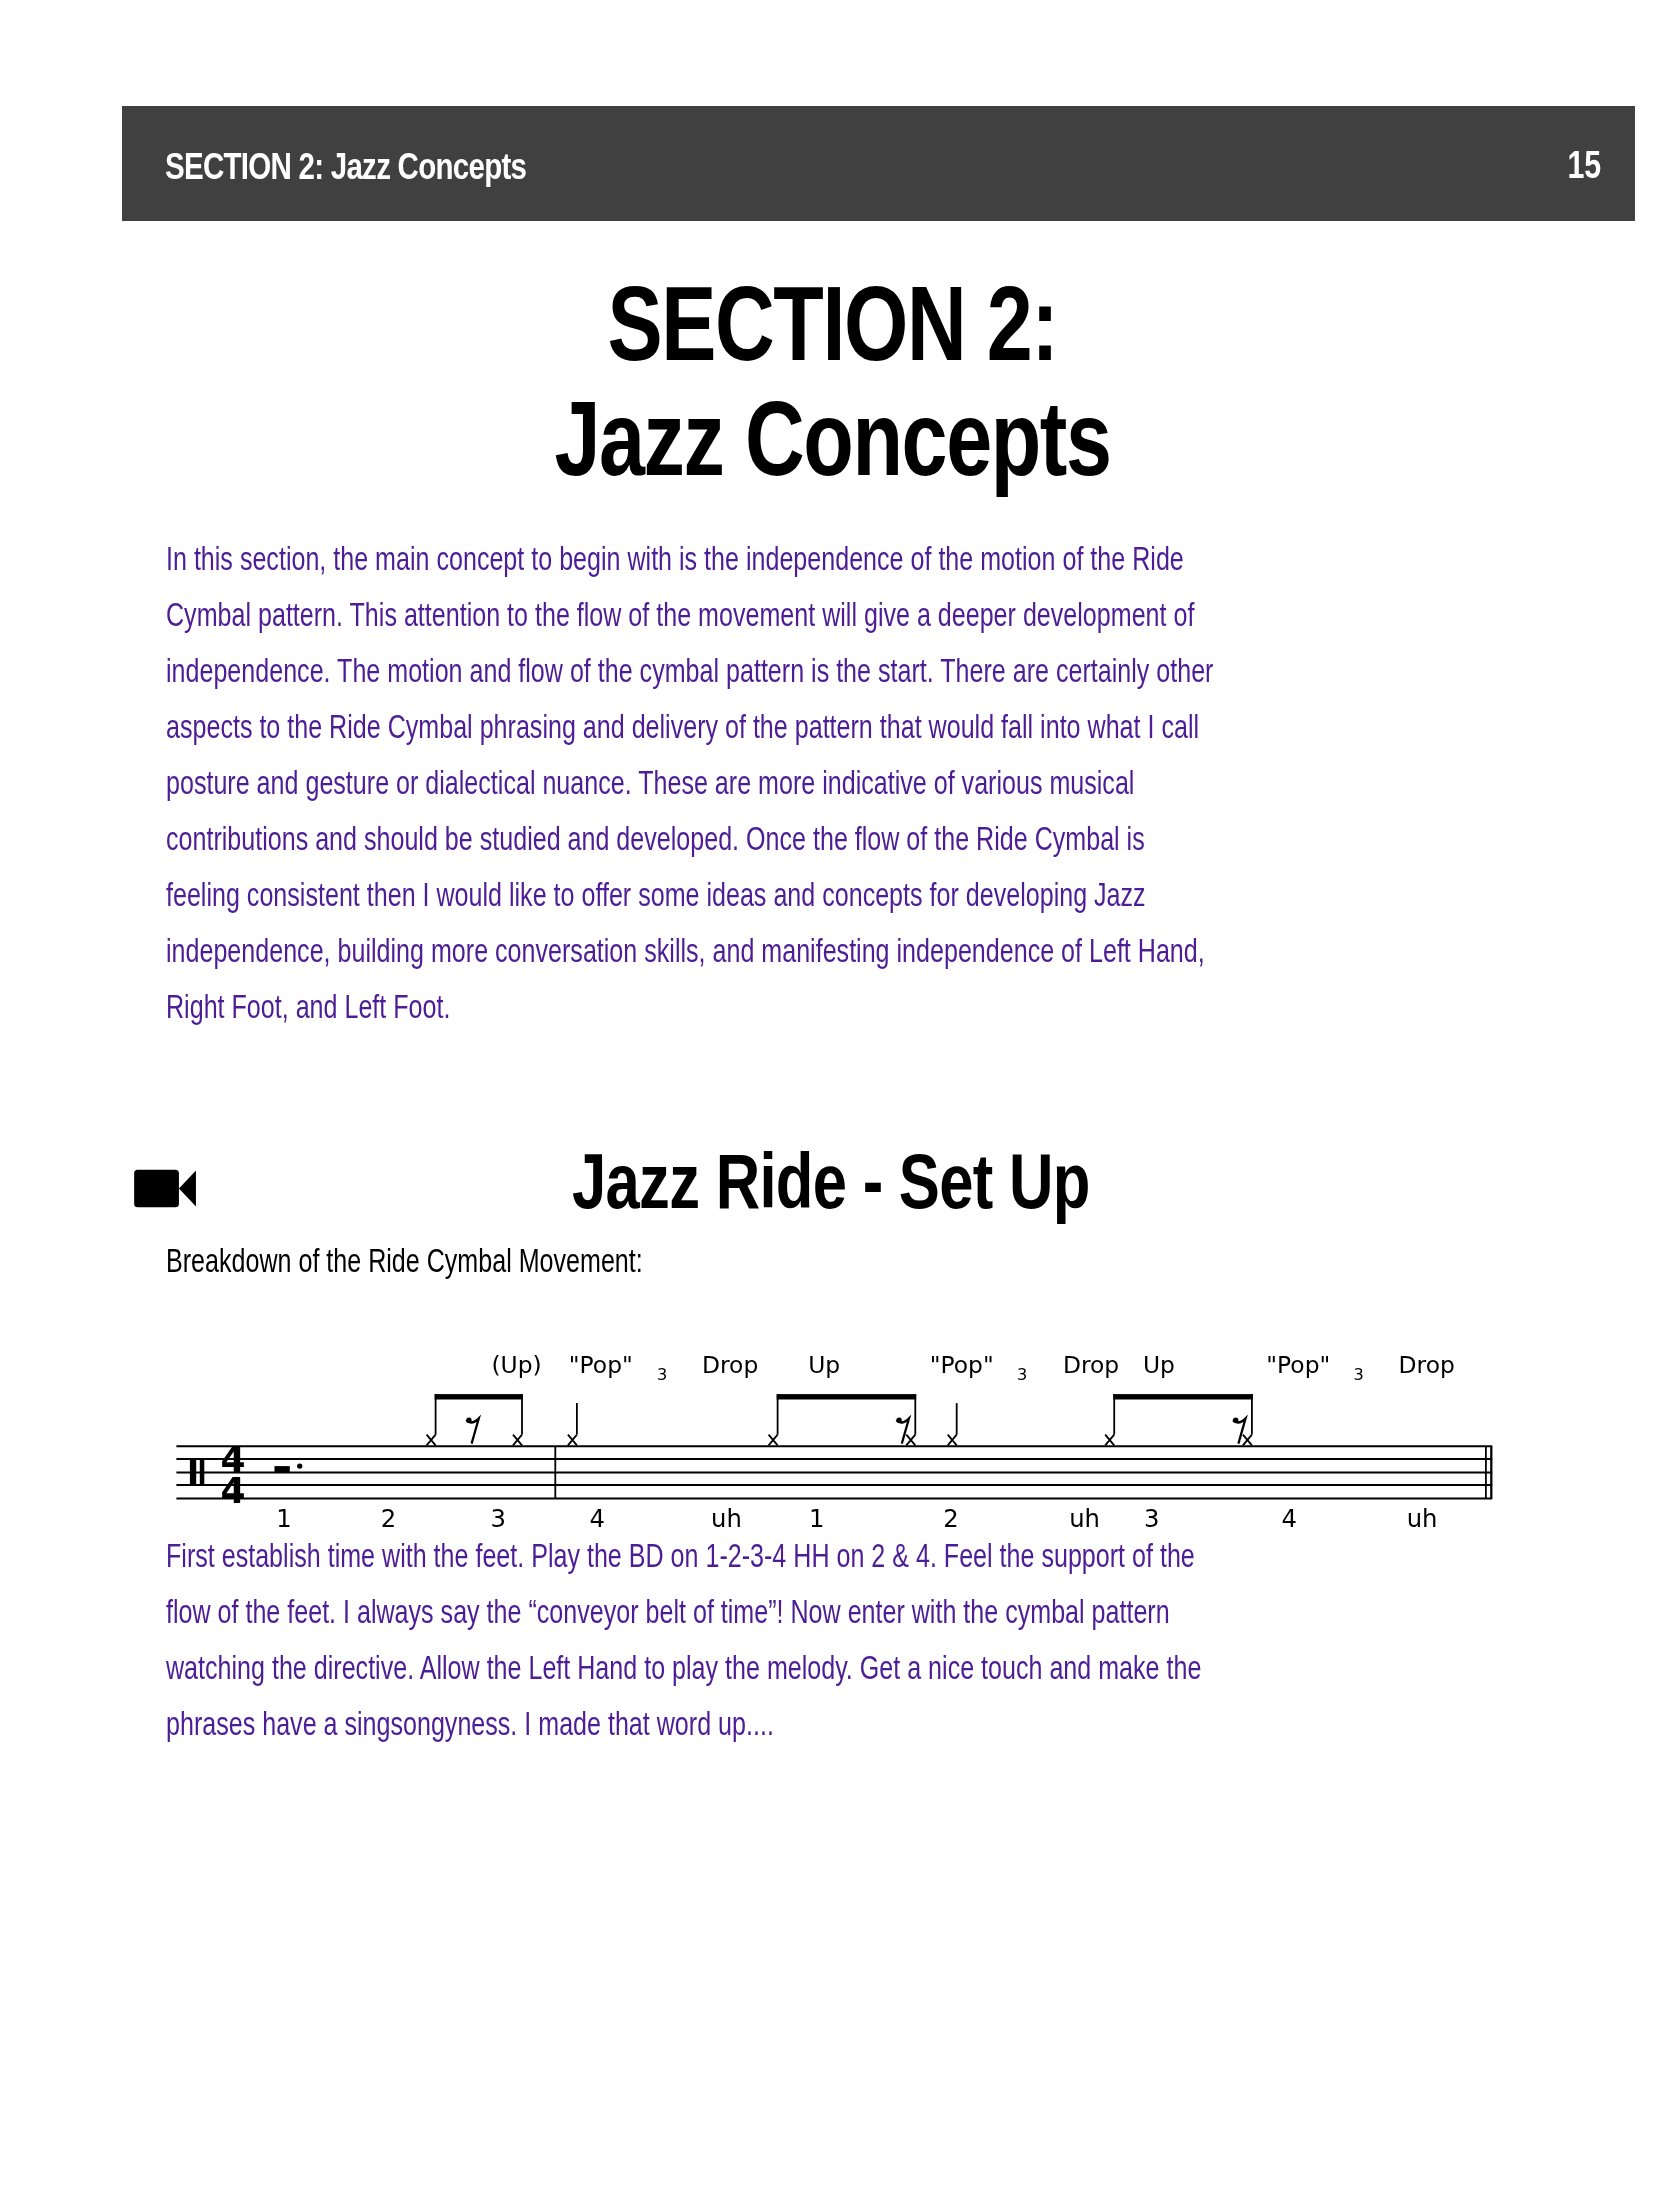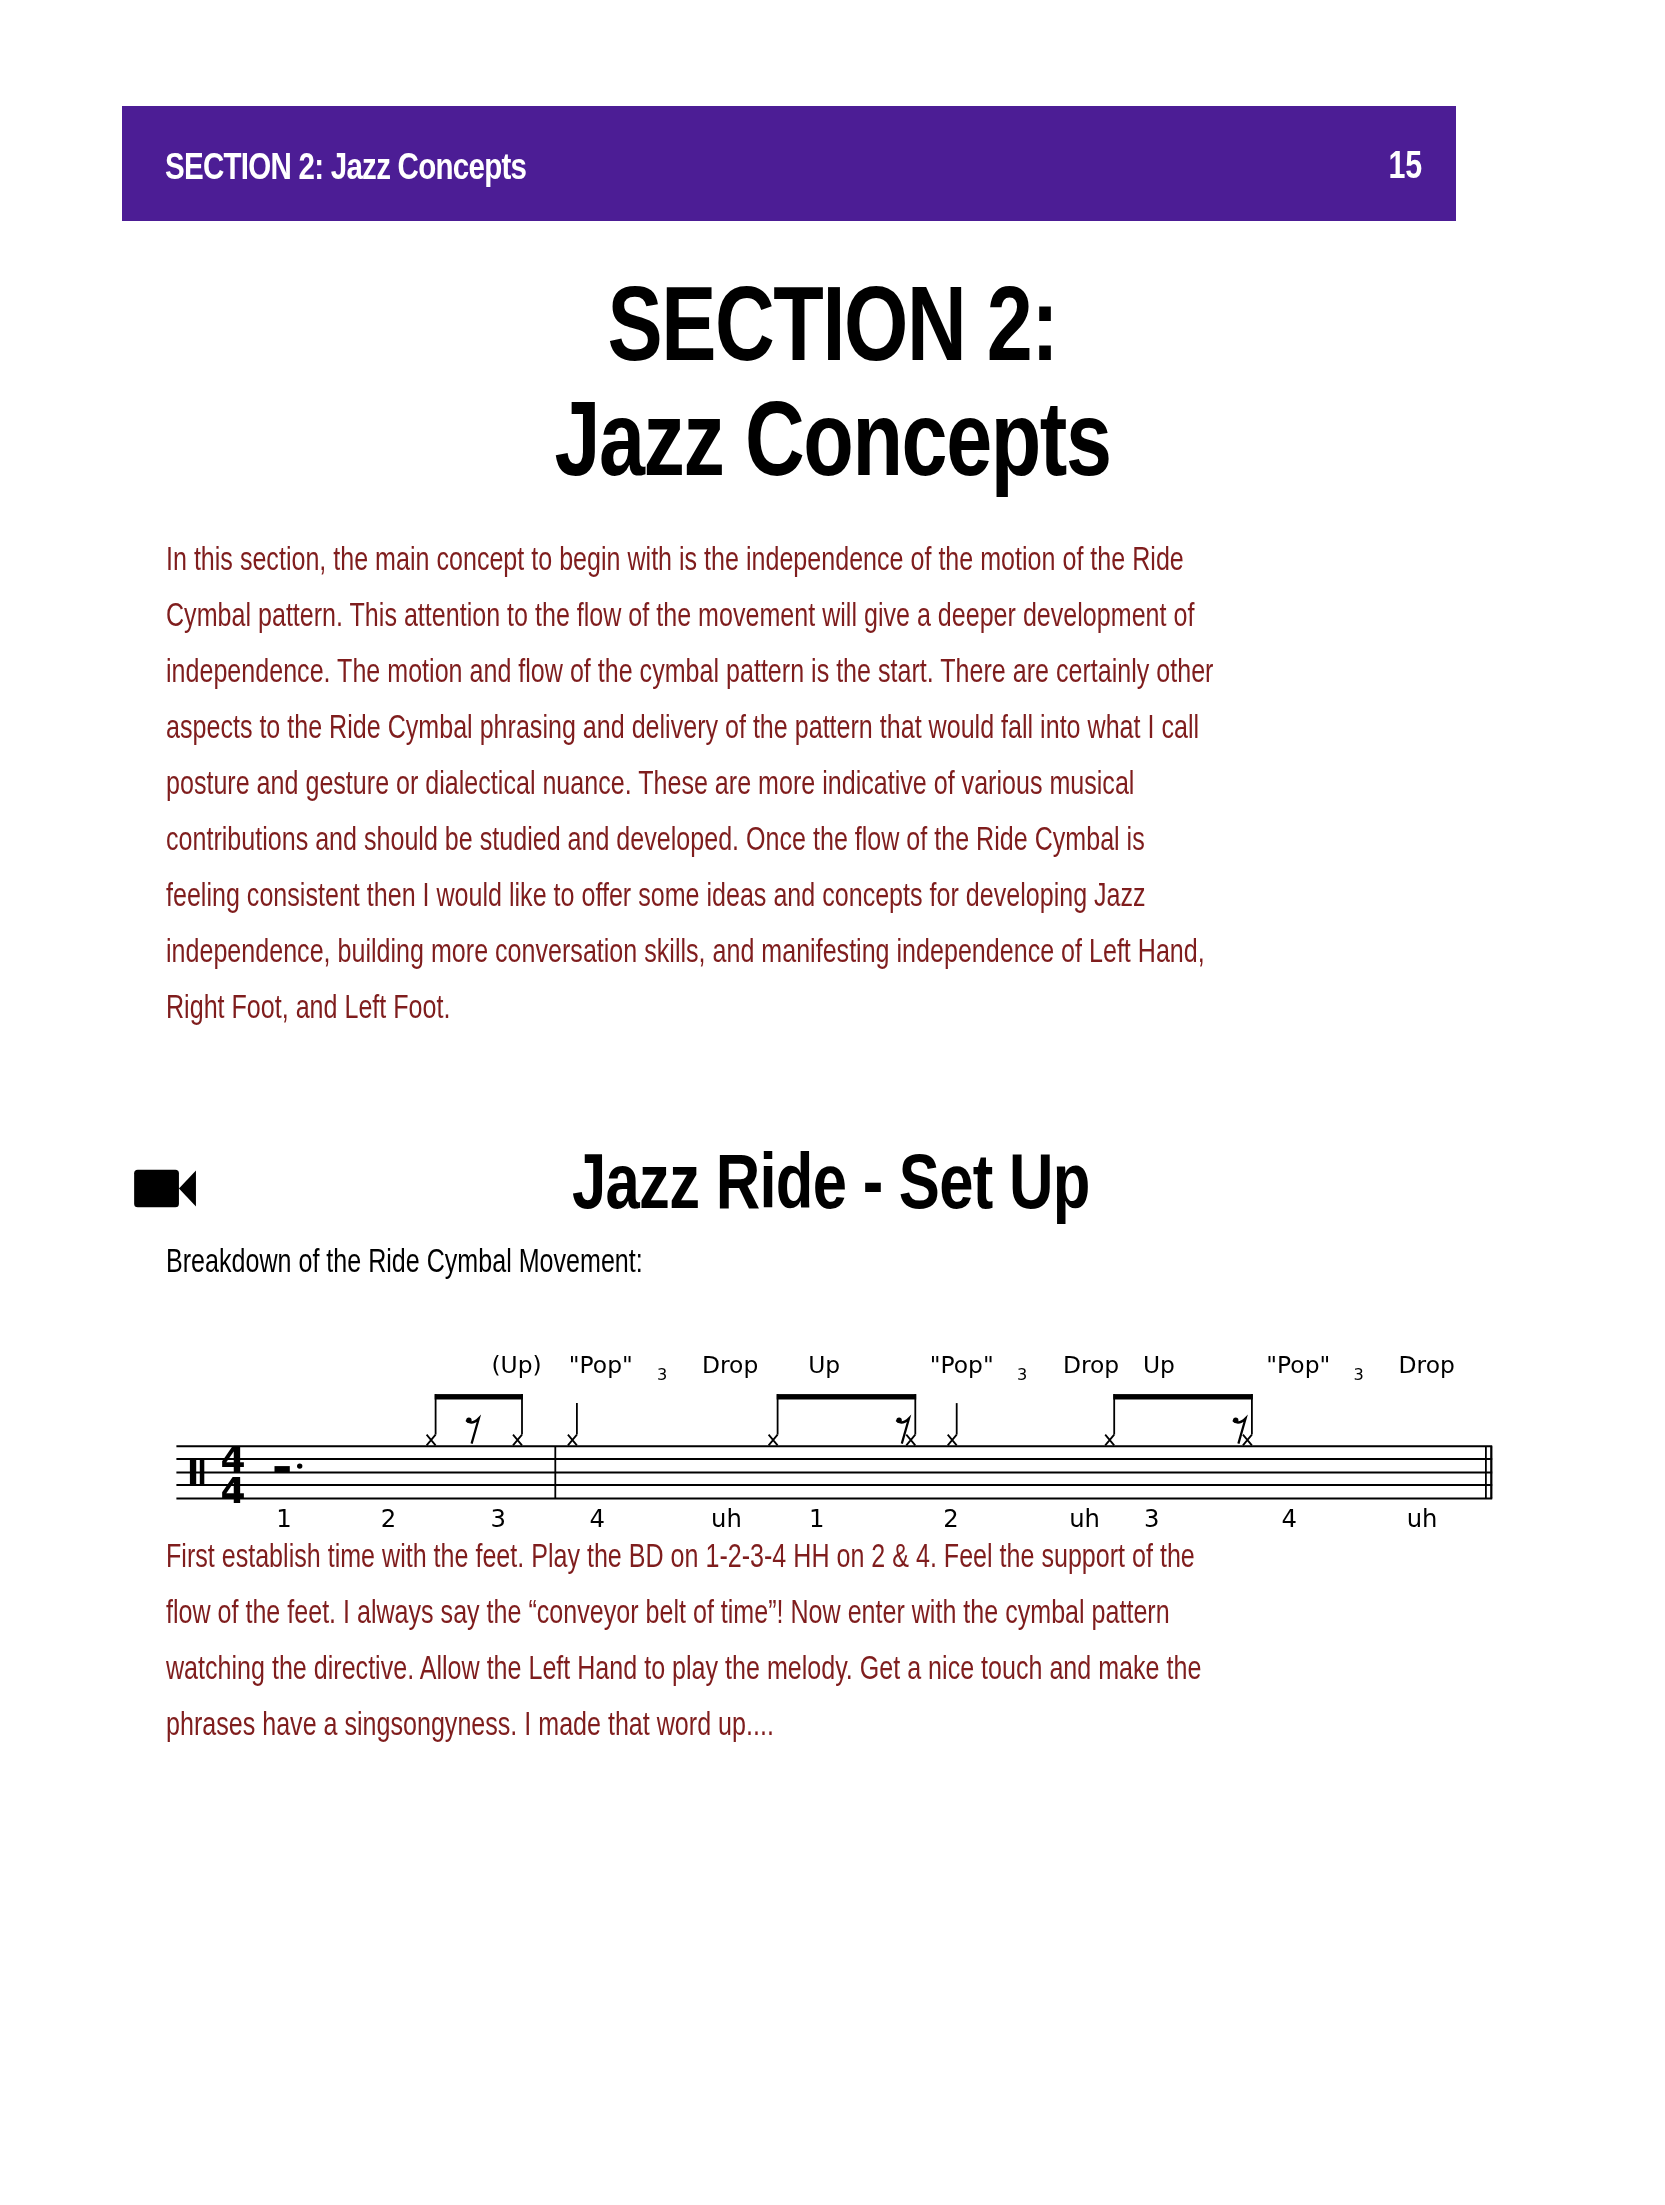--- a/index.html
+++ b/index.html
@@ -1,19 +1,19 @@
 <!DOCTYPE html>
 <html style="font-size:14.4px"><head>
   <meta charset="utf-8">
   <style>
     html, body { margin: 0; padding: 0; background: #ffffff; }
     body { width: 1665px; height: 2205px; position: relative; overflow: hidden; font-family: "Liberation Sans", sans-serif; color: #000; }
     .header-bar {
-      position: absolute; left: 122px; top: 106px; width: 1334px; height: 115px;
-      background: #4c1d95;
+      position: absolute; left: 122px; top: 106px; width: 1513px; height: 115px;
+      background: #404040;
     }
     .header-title {
       position: absolute; left: 43px; top: 40px;
       font-family: "Liberation Sans", sans-serif; font-weight: bold; font-size: 36px;
       color: #ffffff; letter-spacing: -0.9px; transform: scaleX(0.82); transform-origin: left center;
       white-space: nowrap;
     }
     .header-page {
       position: absolute; right: 34px; top: 38px;
       font-family: "Liberation Sans", sans-serif; font-weight: bold; font-size: 38px;
@@ -30,21 +30,21 @@
       letter-spacing: -1.8px;
     }
     .page-title .t2 {
       position: absolute; left: 0; width: 1665px; top: 385px; font-size: 106px;
       transform: scaleX(0.78); transform-origin: center;
       letter-spacing: -1.8px;
     }
     .body-para {
       position: absolute; left: 166px; width: 1350px;
       font-family: "Liberation Sans", sans-serif; font-size: 33px; line-height: 56px;
-      color: #7f1d1d;
+      color: #4c1d95;
     }
     .body-para .line {
       display: block; white-space: nowrap;
       transform: scaleX(0.76); transform-origin: left center;
     }
     .sub-title {
       position: absolute; left: 0; width: 1665px; top: 1143px; text-align: center;
       font-family: "Liberation Sans", sans-serif; font-weight: bold; font-size: 77px;
       transform: scaleX(0.8); transform-origin: 824px center; letter-spacing: -0.9px;
       line-height: 1;

